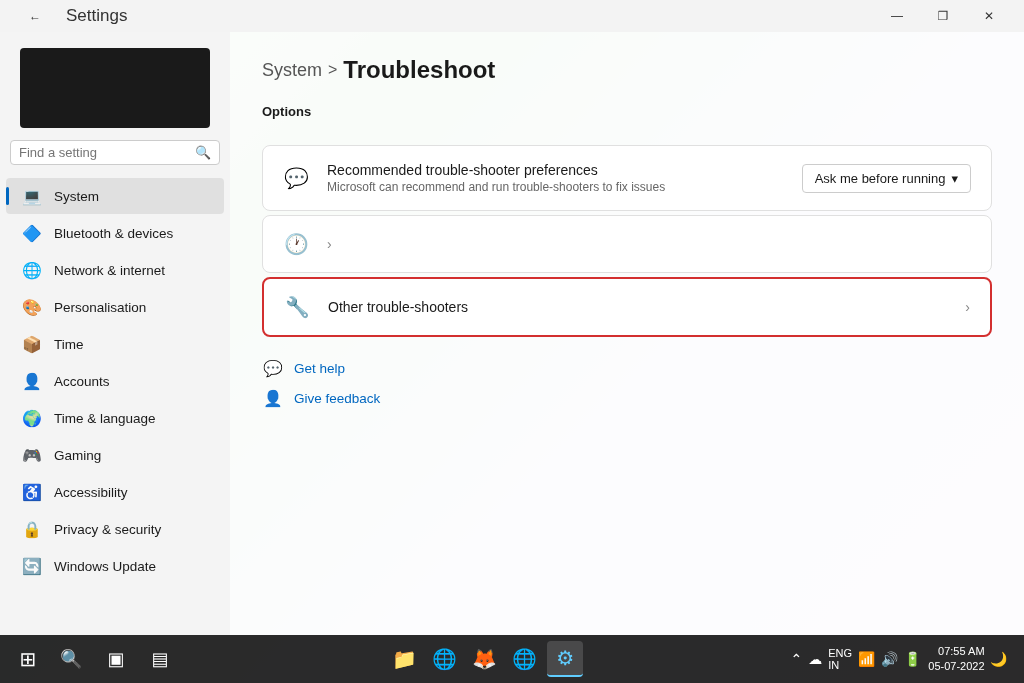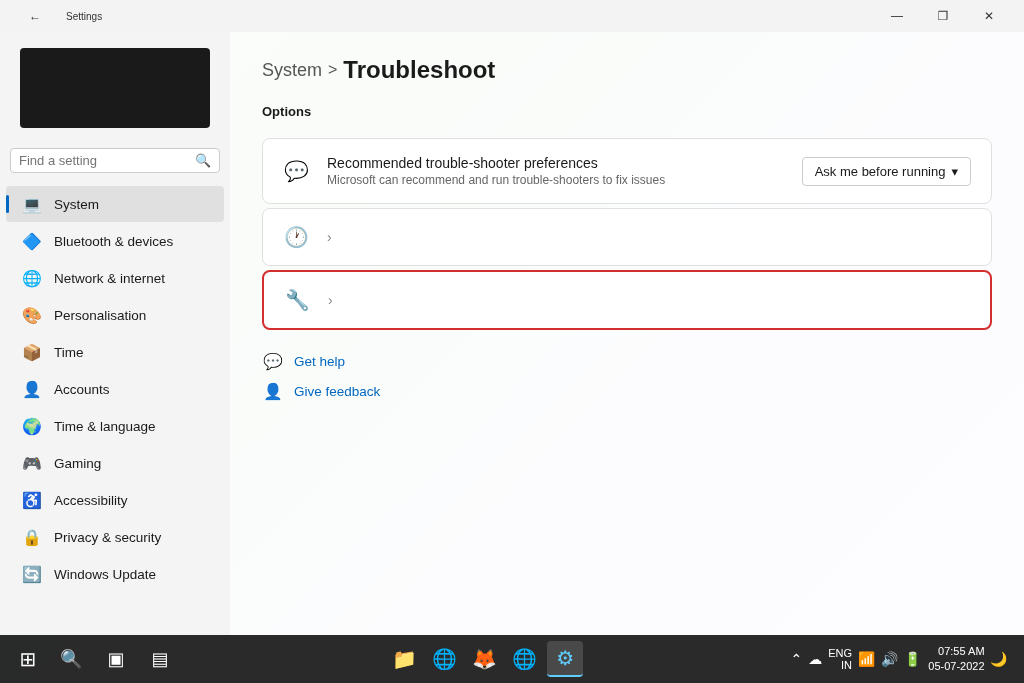--- a/index.html
+++ b/index.html
@@ -22,21 +22,21 @@
       padding: 0 12px;
       justify-content: space-between;
       flex-shrink: 0;
     }
     .titlebar-left {
       display: flex;
       align-items: center;
       gap: 8px;
     }
     .titlebar-title {
-      font-size: 10px;
+      font-size: 17px;
       color: #333;
     }
     .titlebar-controls {
       display: flex;
       gap: 0;
     }
     .titlebar-btn {
       width: 46px;
       height: 32px;
       display: flex;
@@ -67,21 +67,21 @@
       padding-top: 8px;
     }
     .sidebar-avatar {
       width: 190px;
       height: 80px;
       background: #1a1a1a;
       margin: 8px auto 12px auto;
       border-radius: 4px;
     }
     .search-box {
-      margin: 8px 10px 12px 10px;
+      margin: 0 10px 12px 10px;
       display: flex;
       align-items: center;
       background: white;
       border: 1px solid #ccc;
       border-radius: 4px;
       padding: 4px 8px;
     }
     .search-box input {
       border: none;
       outline: none;
@@ -166,21 +166,21 @@
     .breadcrumb-current {
       font-size: 24px;
       font-weight: 700;
       color: #1a1a1a;
     }
 
     .section-label {
       font-size: 13px;
       font-weight: 600;
       color: #1a1a1a;
-      margin-bottom: 19px;
+      margin-bottom: 26px;
     }
 
     .card {
       background: white;
       border-radius: 8px;
       margin-bottom: 4px;
       border: 1px solid #e0e0e0;
     }
     .card-row {
       display: flex;
@@ -300,21 +300,21 @@
     }
     .taskbar-time {
       color: white;
       font-size: 11px;
       text-align: right;
       line-height: 1.4;
     }
     .taskbar-lang {
       color: white;
       font-size: 11px;
-      text-align: right;
+      text-align: left;
     }
     .taskbar-app-icon {
       width: 36px;
       height: 36px;
       display: flex;
       align-items: center;
       justify-content: center;
       border-radius: 4px;
       cursor: pointer;
       font-size: 18px;
@@ -424,20 +424,23 @@
     <div class="card">
       <div class="card-row">
         <span class="card-icon">🕐</span>
         <span class="chevron-right">›</span>
       </div>
     </div>
 
     <div class="card card-highlighted">
       <div class="card-row">
         <span class="card-icon">🔧</span>
+        <div class="card-text">
+          <div class="card-title">Other trouble-shooters</div>
+        </div>
         <span class="chevron-right">›</span>
       </div>
     </div>
 
     <div class="links-section">
       <div class="link-item">
         <span class="link-icon">💬</span>
         <span>Get help</span>
       </div>
       <div class="link-item">

